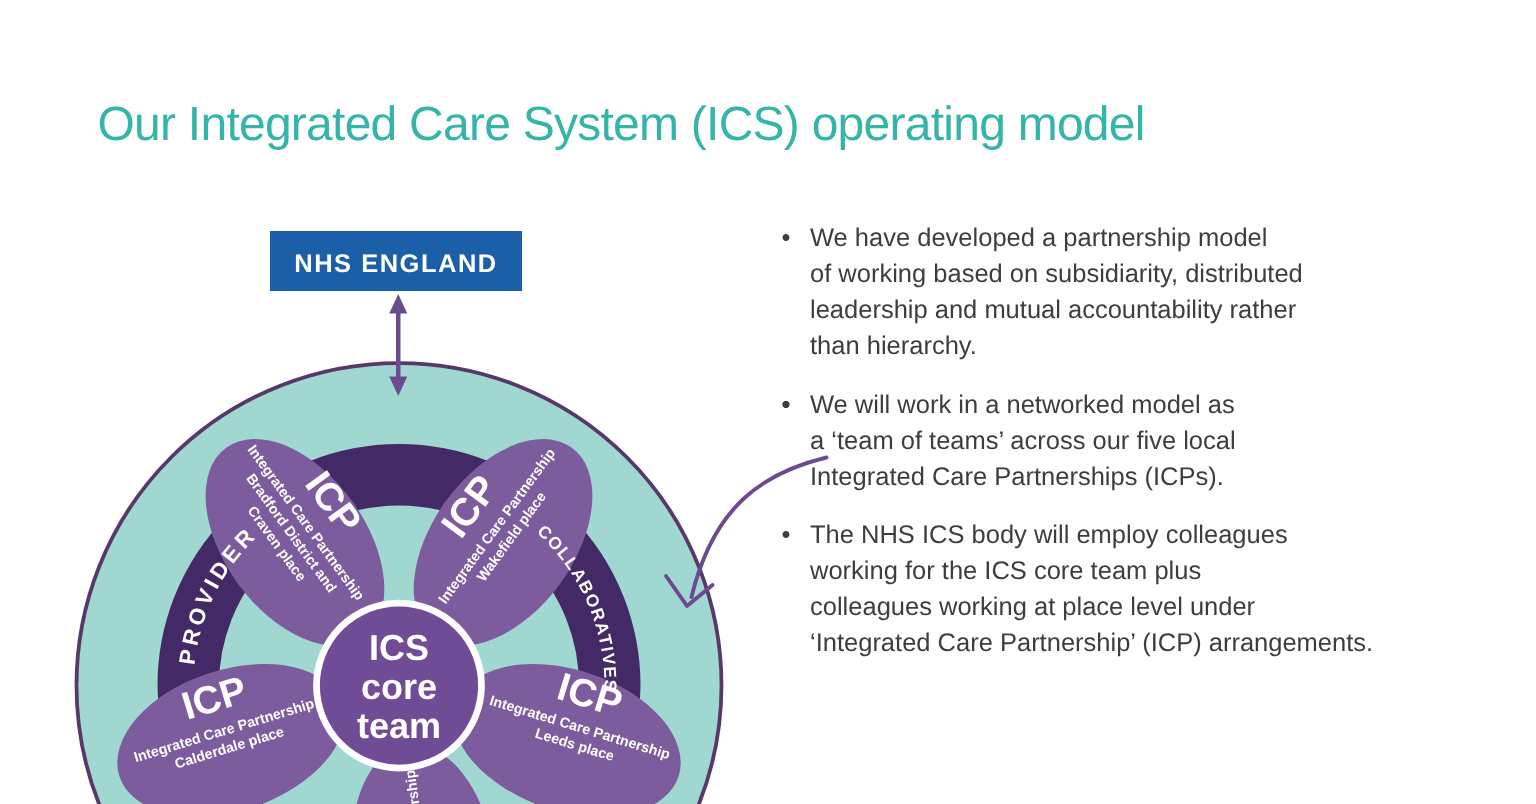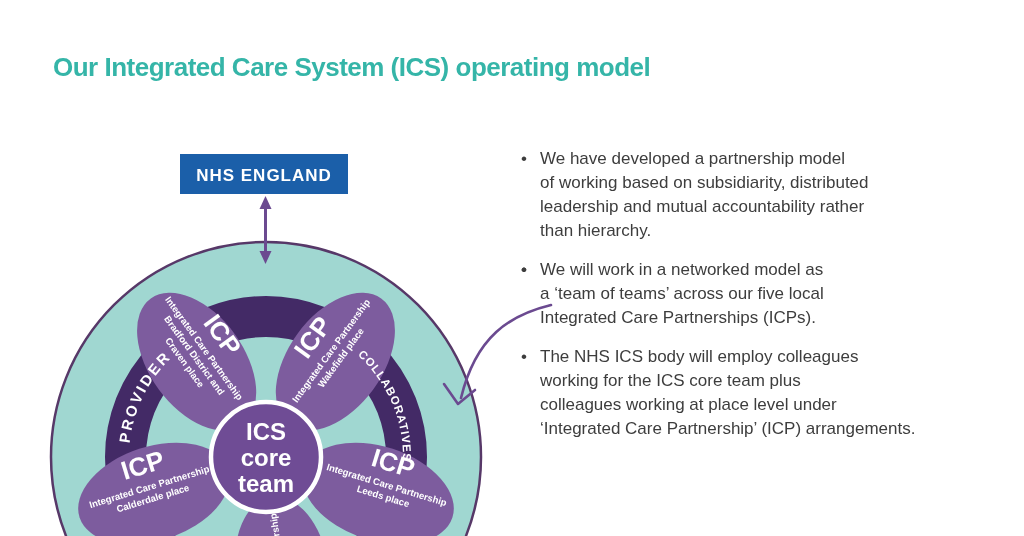--- a/index.html
+++ b/index.html
@@ -3,22 +3,22 @@
 <meta charset="utf-8">
 <style>
   html,body{margin:0;padding:0;}
   body{
     width:1024px;height:536px;overflow:hidden;position:relative;
     background:#ffffff;
     font-family:"Liberation Sans", sans-serif;
   }
   .page-title{
     position:absolute;left:49px;top:48px;
-    font-size:26px;font-weight:bold;letter-spacing:-0.5px;
-    color:var(--teal_title);white-space:nowrap;margin:4px;
+    font-size:32px;font-weight:normal;letter-spacing:-0.5px;
+    color:var(--teal_title);white-space:nowrap;margin:16px;
   }
   .diagram-svg{position:absolute;left:0;top:0;}
   
   .big-circle{fill:var(--circle_fill);stroke:var(--circle_border);stroke-width:2.5;}
   .ring{fill:none;stroke:var(--ring);stroke-width:41;}
   .ring-text{fill:#ffffff;font-weight:bold;}
   .ring-text.provider{font-size:15px;letter-spacing:2.5px;}
   .ring-text.collab{font-size:11.5px;letter-spacing:1px;}
   .petal{fill:var(--petal);}
   .petal-icp{fill:#ffffff;font-weight:bold;font-size:26px;text-anchor:middle;}

